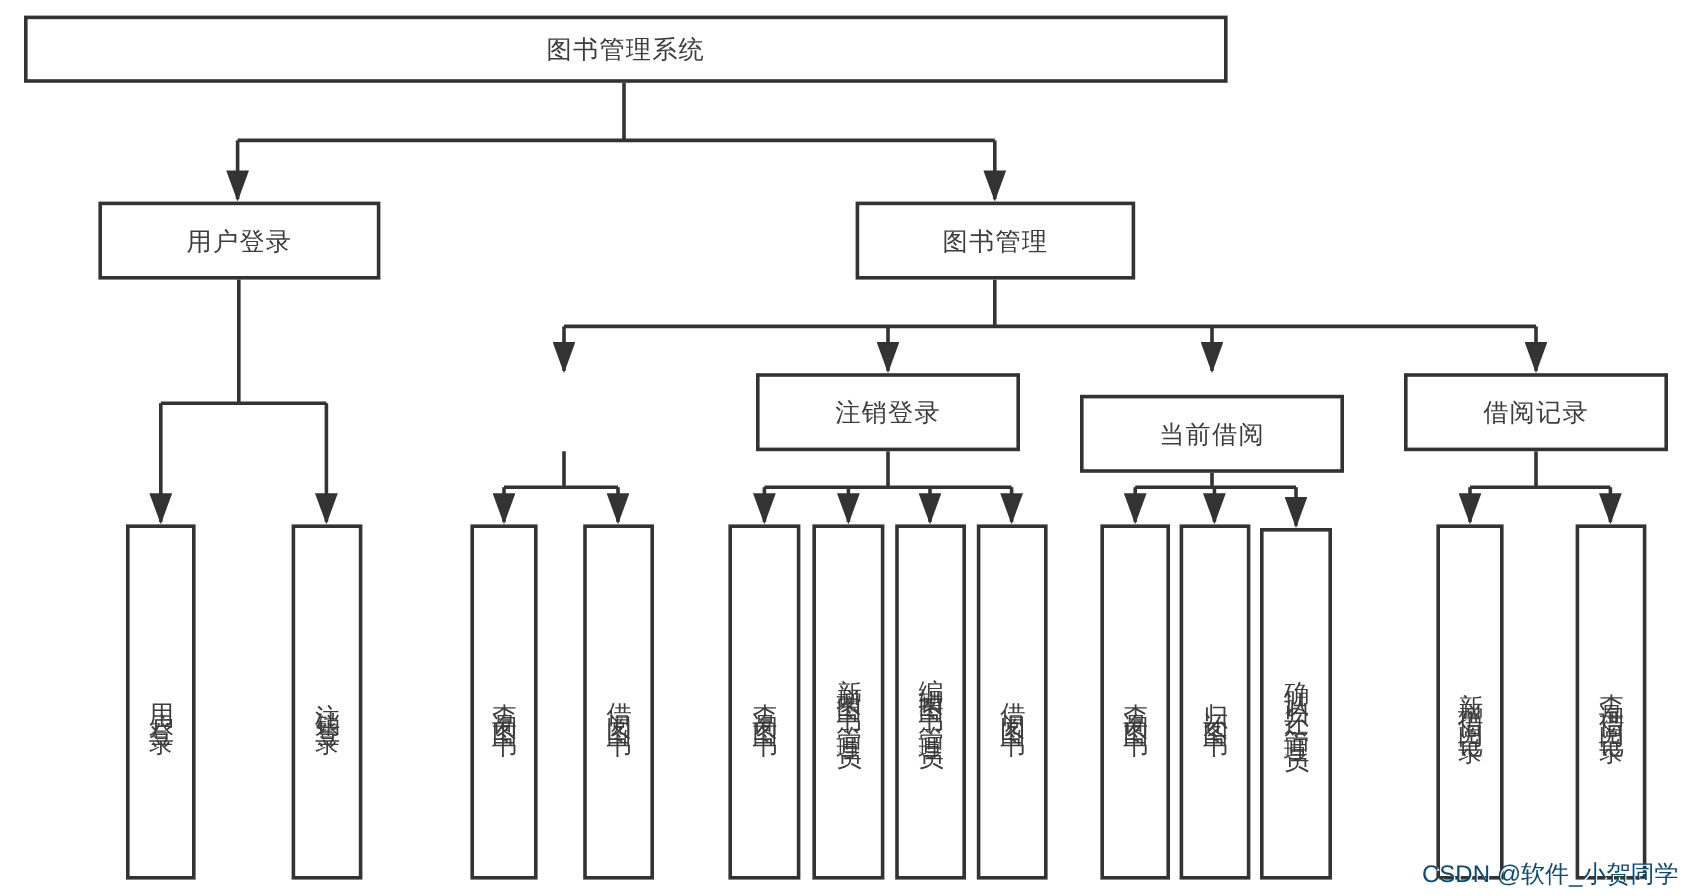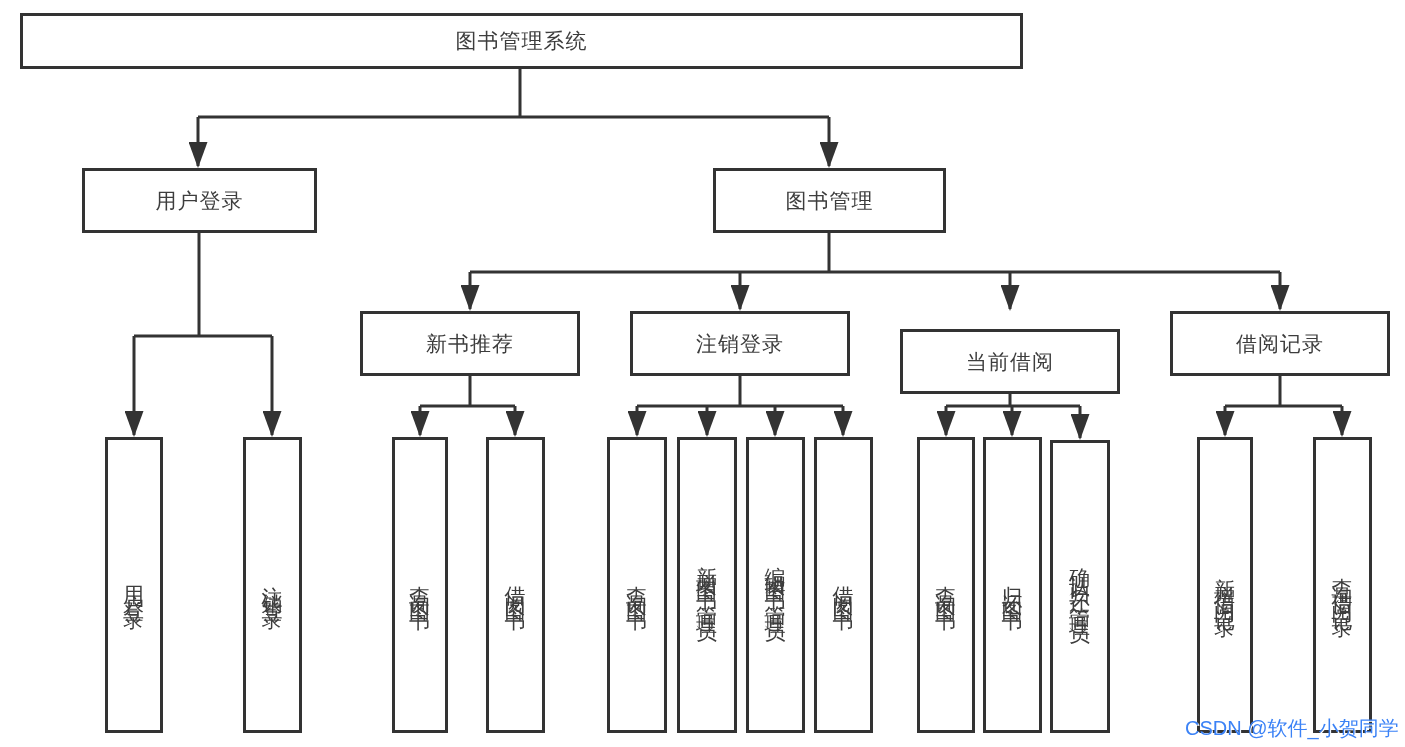--- a/index.html
+++ b/index.html
@@ -28,21 +28,21 @@
     writing-mode:vertical-rl;
     text-orientation:mixed;
     letter-spacing:8px;
     line-height:1;
   }
   .watermark{
     position:absolute;
     left:1185px;top:715px;
     z-index:5;
     font-size:20px;
-    color:#3b82f6;
+    color:#0c4a6e;
     text-shadow:1px 1px 0 #ffffff;
     white-space:nowrap;
   }
 </style>
 </head>
 <body>
 
 <div class="stage">
 
   <svg class="connectors" width="1405" height="747" viewBox="0 0 1405 747">
@@ -106,23 +106,20 @@
     <span>图书管理系统</span>
   </div>
 
   <div class="box h" style="left:82px;top:168px;width:235px;height:65px;">
     <span>用户登录</span>
   </div>
   <div class="box h" style="left:713px;top:168px;width:233px;height:65px;justify-content:center;">
     <span>图书管理</span>
   </div>
 
-  <div class="box h" style="left:360px;top:311px;width:220px;height:65px;">
-    <span>新书推荐</span>
-  </div>
   <div class="box h" style="left:630px;top:311px;width:220px;height:65px;">
     <span>注销登录</span>
   </div>
   <div class="box h" style="left:900px;top:311px;width:220px;height:65px;margin-top:18px;">
     <span>当前借阅</span>
   </div>
   <div class="box h" style="left:1170px;top:311px;width:220px;height:65px;">
     <span>借阅记录</span>
   </div>
 

